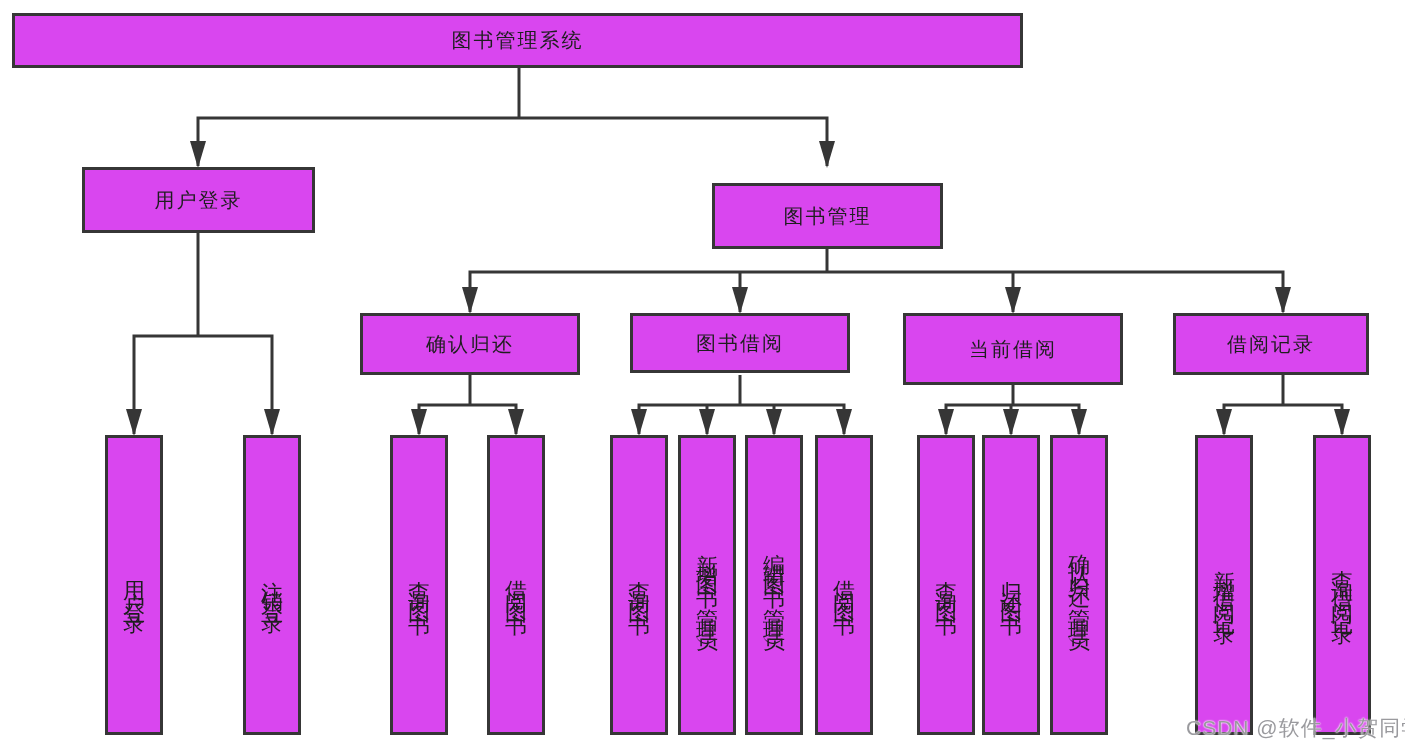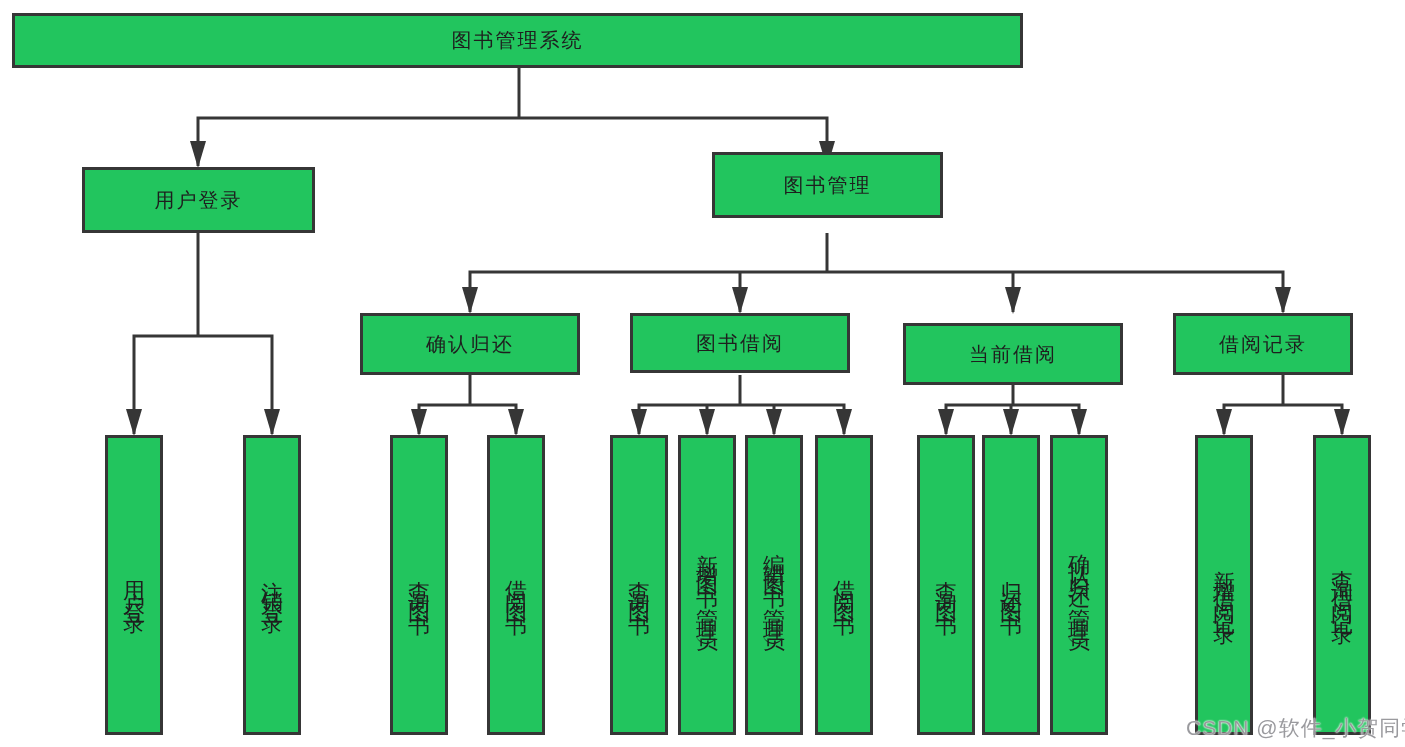--- a/index.html
+++ b/index.html
@@ -14,21 +14,21 @@
   .wires{
     position:absolute;
     left:0;top:0;
     width:1405px;height:747px;
     z-index:1;
   }
   .node{
     position:absolute;
     box-sizing:border-box;
     border:3px solid #363636;
-    background:#22c55e;
+    background:#d946ef;
     display:flex;
     align-items:center;
     justify-content:center;
     z-index:2;
     color:#1e1e1e;
   }
   .hnode{
     font-size:20px;
     letter-spacing:2px;
   }
@@ -36,25 +36,25 @@
     writing-mode:vertical-rl;
     text-orientation:mixed;
     font-size:22px;
     line-height:1;
     letter-spacing:11px;
     white-space:nowrap;
   }
   
   .n-root   {left:12px;  top:13px;  width:1011px; height:55px;}
   .n-ulogin {left:82px;  top:167px; width:233px;  height:66px;}
-  .n-bmgmt  {left:712px; top:152px; width:231px;  height:66px;}
+  .n-bmgmt  {left:712px; top:183px; width:231px;  height:66px;}
   .n-newrec {left:360px; top:313px; width:220px;  height:62px;}
   .n-borrow {left:630px; top:313px; width:220px;  height:60px;}
-  .n-curr   {left:903px; top:313px; width:220px;  height:62px;margin-top:10px;}
-  .n-recs   {left:1173px;top:313px; width:180px;  height:62px;}
+  .n-curr   {left:903px; top:313px; width:220px;  height:72px;}
+  .n-recs   {left:1173px;top:313px; width:196px;  height:62px;}
   
   .leaf{top:435px;width:58px;height:300px;}
   .lf-a{left:105px;}  .lf-b{left:243px;}
   .lf-c{left:390px;}  .lf-d{left:487px;}
   .lf-e{left:610px;}  .lf-f{left:678px;}
   .lf-g{left:745px;}  .lf-h{left:815px;}
   .lf-i{left:917px;}  .lf-j{left:982px;}
   .lf-k{left:1050px;}
   .lf-l{left:1195px;} .lf-m{left:1313px;}
   .watermark{

